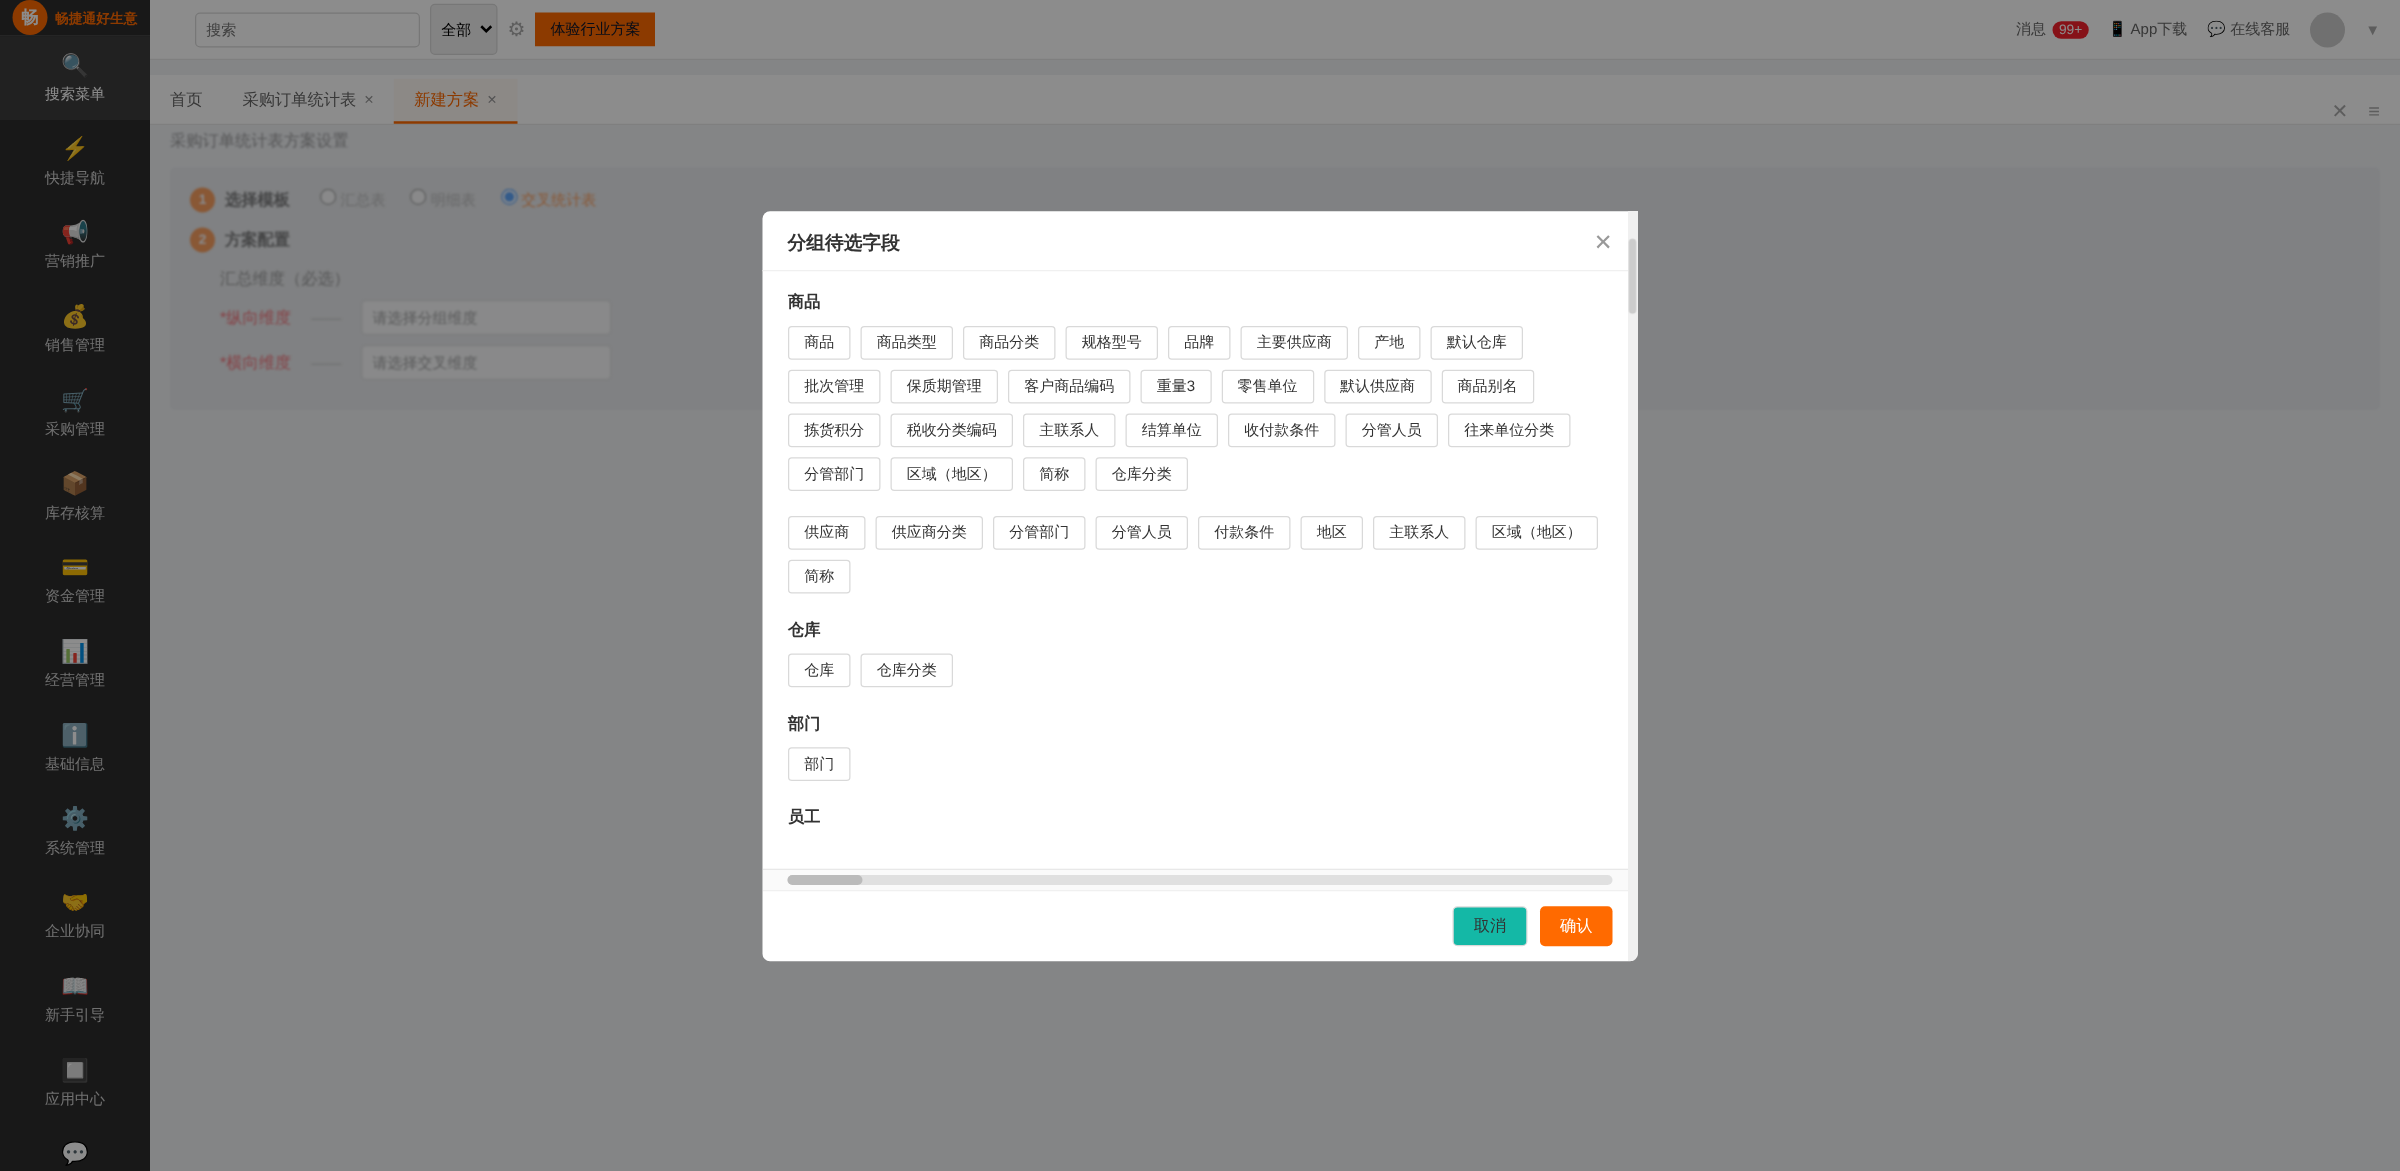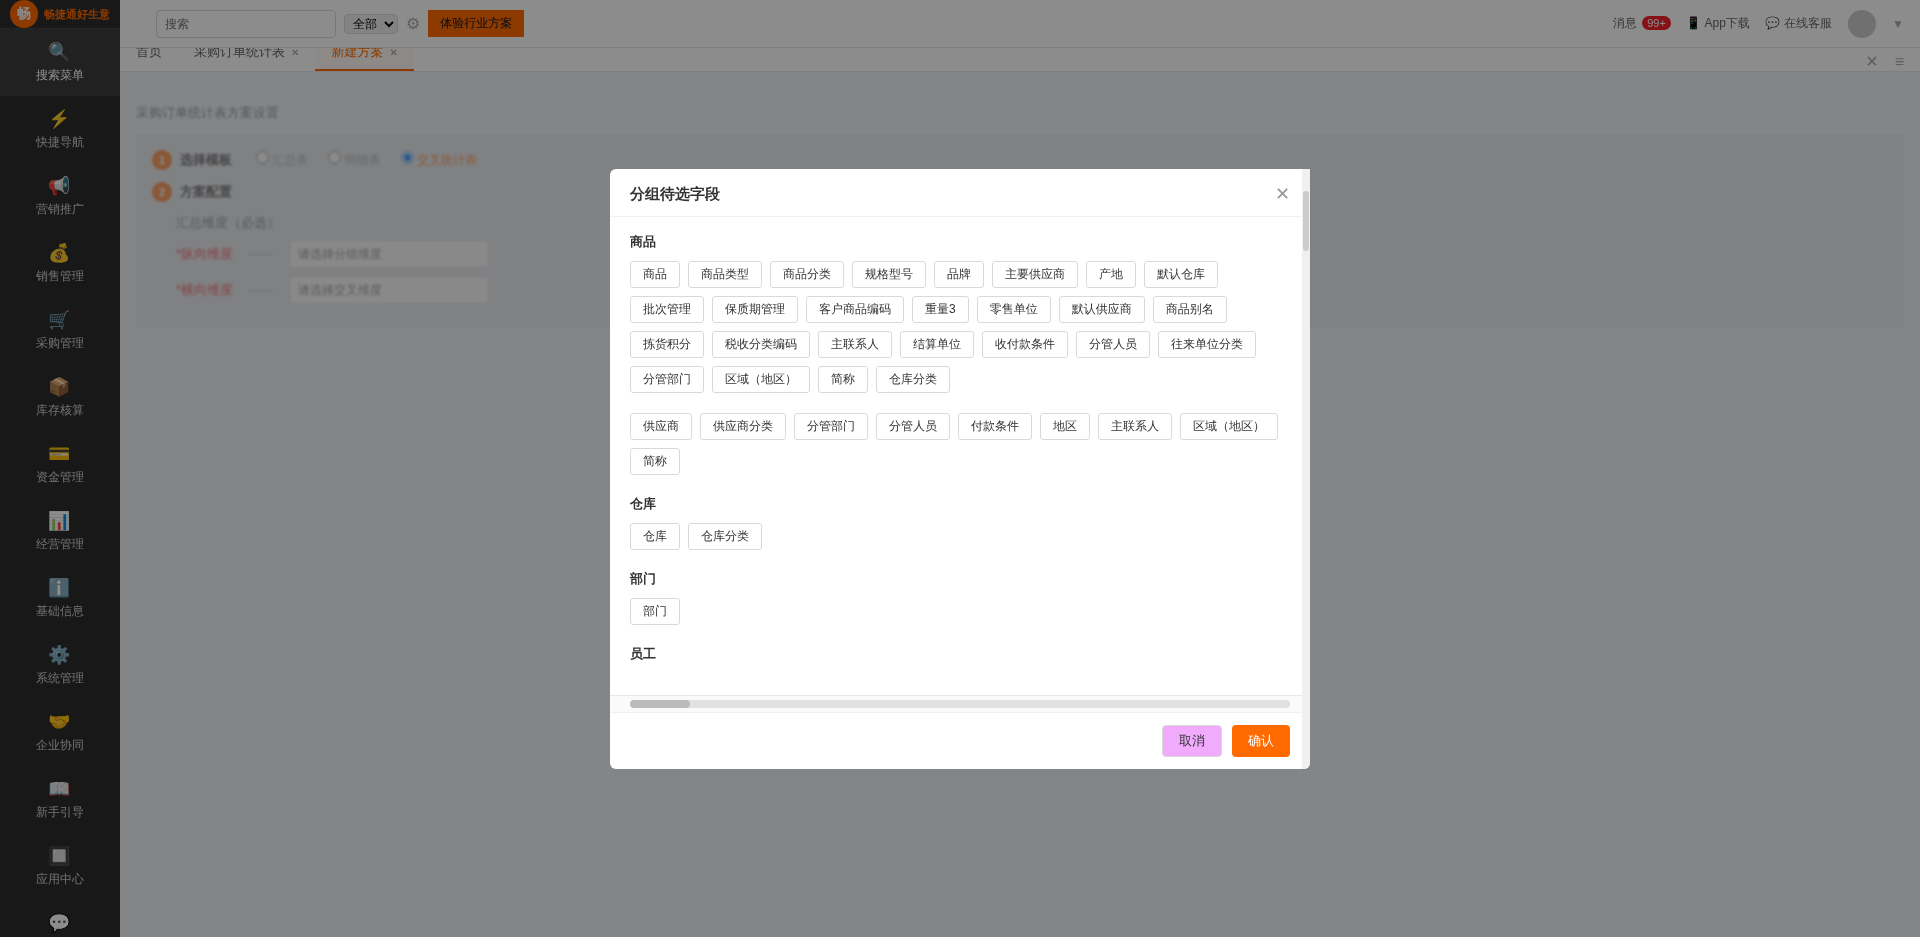--- a/index.html
+++ b/index.html
@@ -59,21 +59,21 @@
     }
     .avatar {
       width: 28px; height: 28px;
       background: #ccc;
       border-radius: 50%;
     }
 
     
     .nav-tabs {
       position: fixed;
-      top: 32px; left: 120px; right: 0;
+      top: 60px; left: 120px; right: 0;
       height: 40px;
       background: #fff;
       border-bottom: 1px solid #e8e8e8;
       display: flex;
       align-items: flex-end;
       padding-left: 0;
       z-index: 99;
     }
     .nav-tab {
       height: 36px;
@@ -236,21 +236,21 @@
       height: 8px;
       background: #bbb;
       border-radius: 4px;
       position: absolute;
       left: 0;
     }
 
     
     .btn-default {
       border: 1px solid #d9d9d9;
-      background: #f0abfc;
+      background: #14b8a6;
       border-radius: 4px;
       padding: 6px 16px;
       font-size: 13px;
       cursor: pointer;
       color: #333;
     }
     .btn-primary {
       border: none;
       background: #ff6a00;
       border-radius: 4px;
@@ -376,21 +376,21 @@
   <div class="sidebar-item">
     <span class="icon">💬</span>
 
   </div>
 
 </div>
 
 <div class="top-bar" style="left:120px;">
   <div class="top-center">
     <input class="search-box" type="text" placeholder="搜索" style="">
-    <select style="height:20px;border:1px solid #d9d9d9;border-radius:4px;font-size:12px;padding:0 4px;">
+    <select style="height:41px;border:1px solid #d9d9d9;border-radius:4px;font-size:12px;padding:0 4px;">
       <option>全部</option>
     </select>
     <span style="font-size:16px;color:#aaa;cursor:pointer;">⚙</span>
     <button class="top-btn">体验行业方案</button>
   </div>
   <div class="top-right">
     <span>
       <span>消息</span>
       <span class="badge">99+</span>
     </span>

